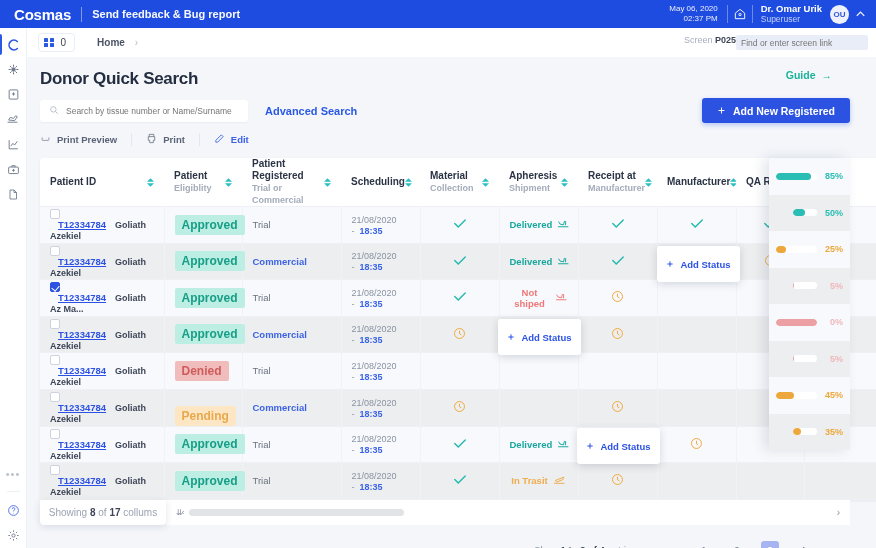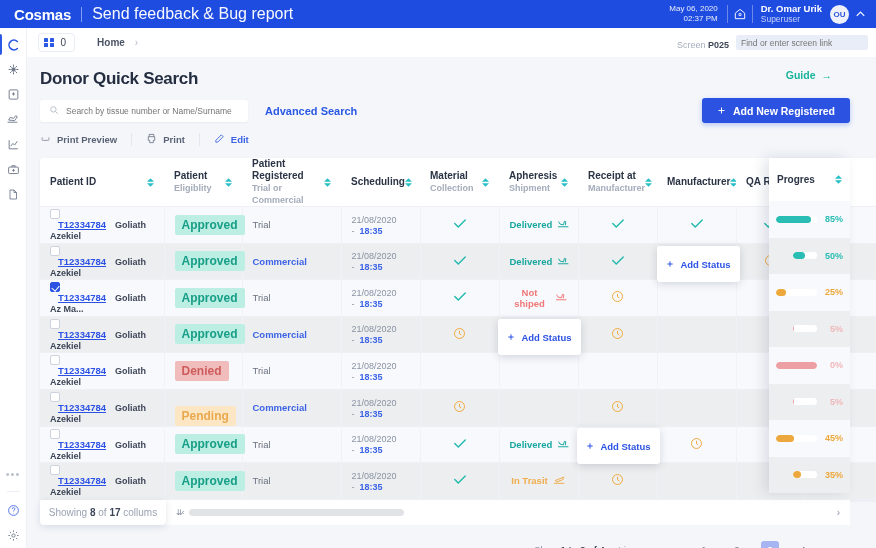--- a/index.html
+++ b/index.html
@@ -9,21 +9,21 @@
     background:#f4f6fa; color:#2b3445; font-size:11px;
   }
 
   
   .topbar{
     height:28px; background:#1f4ce0; display:flex; align-items:center;
     padding:0 8px; color:#fff; position:relative; z-index:40;
   }
   .brand{ font-size:15px; font-weight:bold; letter-spacing:-.2px; padding-left:6px;}
   .tb-divider{ width:1px; height:15px; background:rgba(255,255,255,.45); margin:0 10px;}
-  .tb-feedback{ font-size:16px; font-weight:normal; opacity:.97;}
+  .tb-feedback{ font-size:11px; font-weight:bold; opacity:.97;}
   .tb-right{ margin-left:auto; display:flex; align-items:center; height:100%; }
   .tb-date{ text-align:right; font-size:8px; line-height:10px; opacity:.9; padding-right:9px;}
   .tb-sep{ width:1px; height:18px; background:rgba(255,255,255,.35);}
   .home-ic{ width:24px;height:100%;display:flex;align-items:center;justify-content:center;}
   .tb-user{ padding:0 8px; line-height:10px;}
   .tb-user .nm{ font-size:9.5px; font-weight:bold;}
   .tb-user .rl{ font-size:8.5px; opacity:.72;}
   .avatar{
     width:19px;height:19px;border-radius:50%;background:#eef1fb;color:#3156d8;
     font-size:8px;font-weight:bold;display:flex;align-items:center;justify-content:center;
@@ -37,21 +37,21 @@
   }
   .grid-pill{
     display:flex;align-items:center;gap:7px;border:1px solid #e9edf5;border-radius:4px;
     padding:3px 8px 3px 5px; margin-left:30px;
   }
   .gi{ display:grid;grid-template-columns:4px 4px;grid-gap:1.5px;}
   .gi i{ width:4px;height:4px;background:#2b59e4;display:block;border-radius:.5px;}
   .gcount{ font-size:10px; color:#3a4354;}
   .bcrumb{ margin-left:22px; font-size:10px; color:#4a5364; font-weight:bold;}
   .bcrumb span.ch{ color:#b4bccb; font-weight:normal; margin-left:7px;}
-  .bc-right{ margin-left:auto; display:flex; align-items:flex-end; gap:7px;}
+  .bc-right{ margin-left:auto; display:flex; align-items:flex-start; }
   .scr-lbl{ font-size:9px; color:#a6aebd;}
   .scr-lbl b{ color:#3e4757;}
   .scr-input{
     width:132px;height:15px;background:#e9edf7;border:none;border-radius:2px;
     font-size:8.5px;color:#9aa3b4;padding:0 5px;font-family:inherit;
   }
 
   
   .sidebar{
     position:absolute; left:0; top:28px; width:27px; height:520px; background:#fff;
@@ -665,31 +665,20 @@
                   <path d="M12 7v5.4l3.4 2.2"></path>
                 </svg></span></td>
             <td class="ctr"></td>
             <td class="ctr"></td>
             <td></td>
           </tr>
         </tbody>
     </table>
 
     <div class="progcol">
-      <div class="pc-head">
-        <span class="t1">Progres</span>
-        <span class="sortic">
-          <svg width="7" height="4" viewBox="0 0 10 5" fill="#28bfc6">
-              <path d="M5 0 10 5H0z"></path>
-            </svg>
-          <svg width="7" height="4" viewBox="0 0 10 5" fill="#28bfc6">
-              <path d="M5 5 0 0h10z"></path>
-            </svg>
-        </span>
-      </div>
       <div id="progress-rows">
           <div class="pc-row odd">
             <span class="bar">
               <i style="width:85%;background:#29bdb3"></i>
             </span>
             <span class="pct" style="color:#29bdb3">85%</span>
           </div>
           <div class="pc-row even">
             <span class="bar">
               <i style="width:50%;background:#29bdb3"></i>

